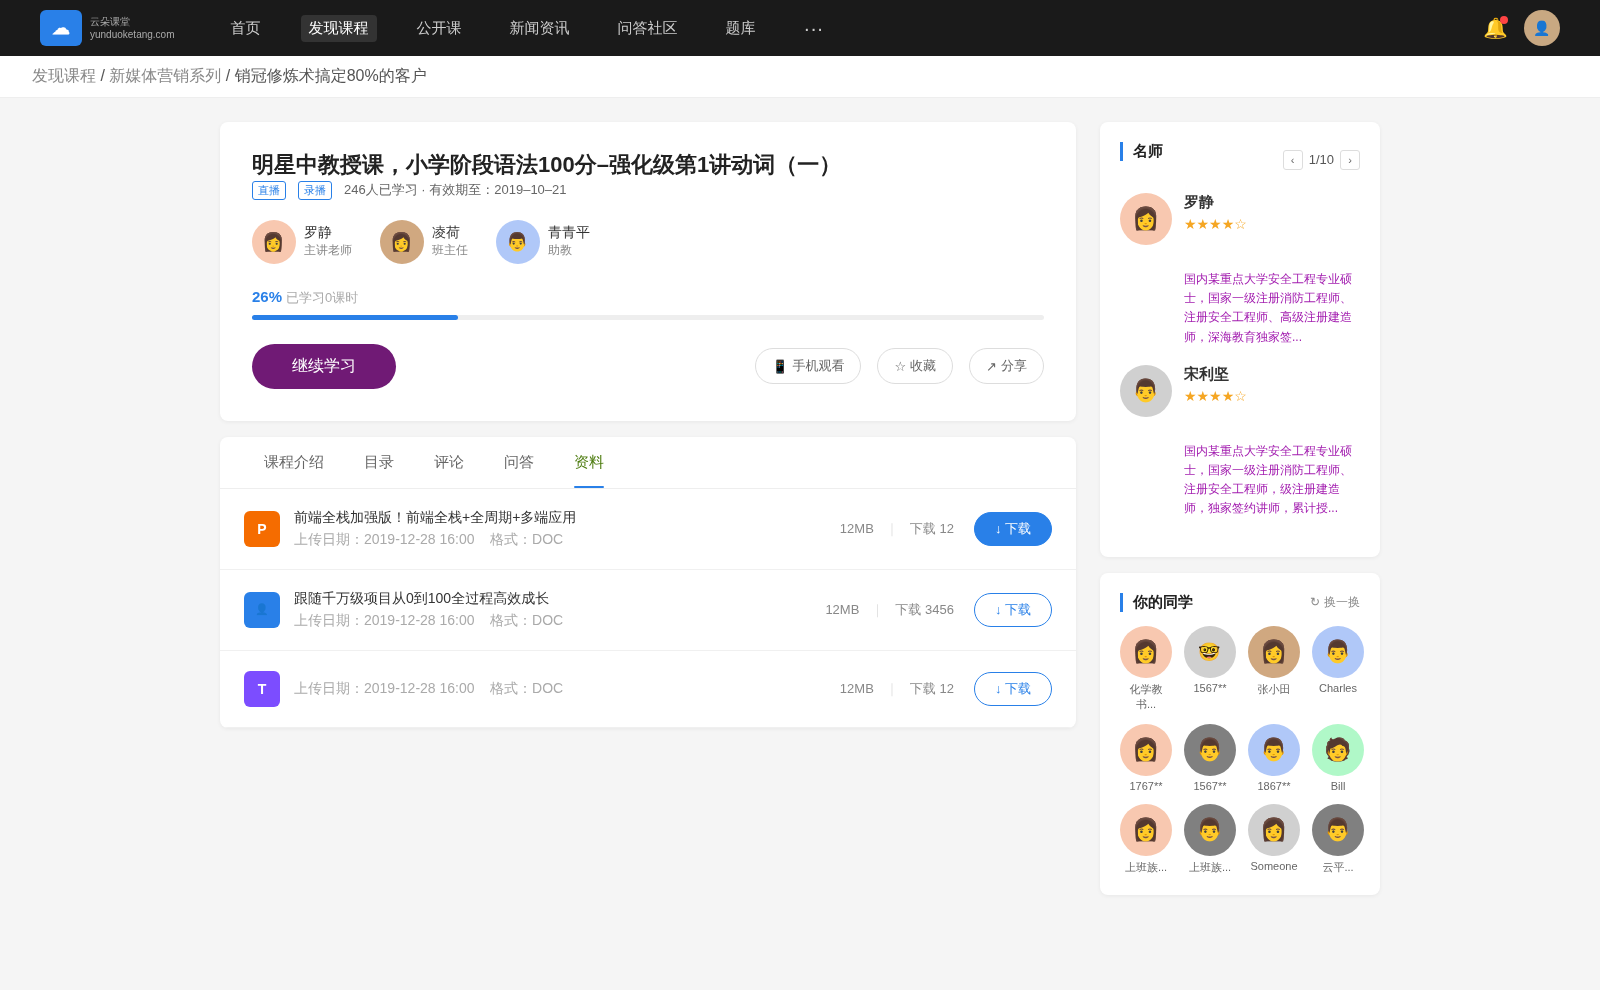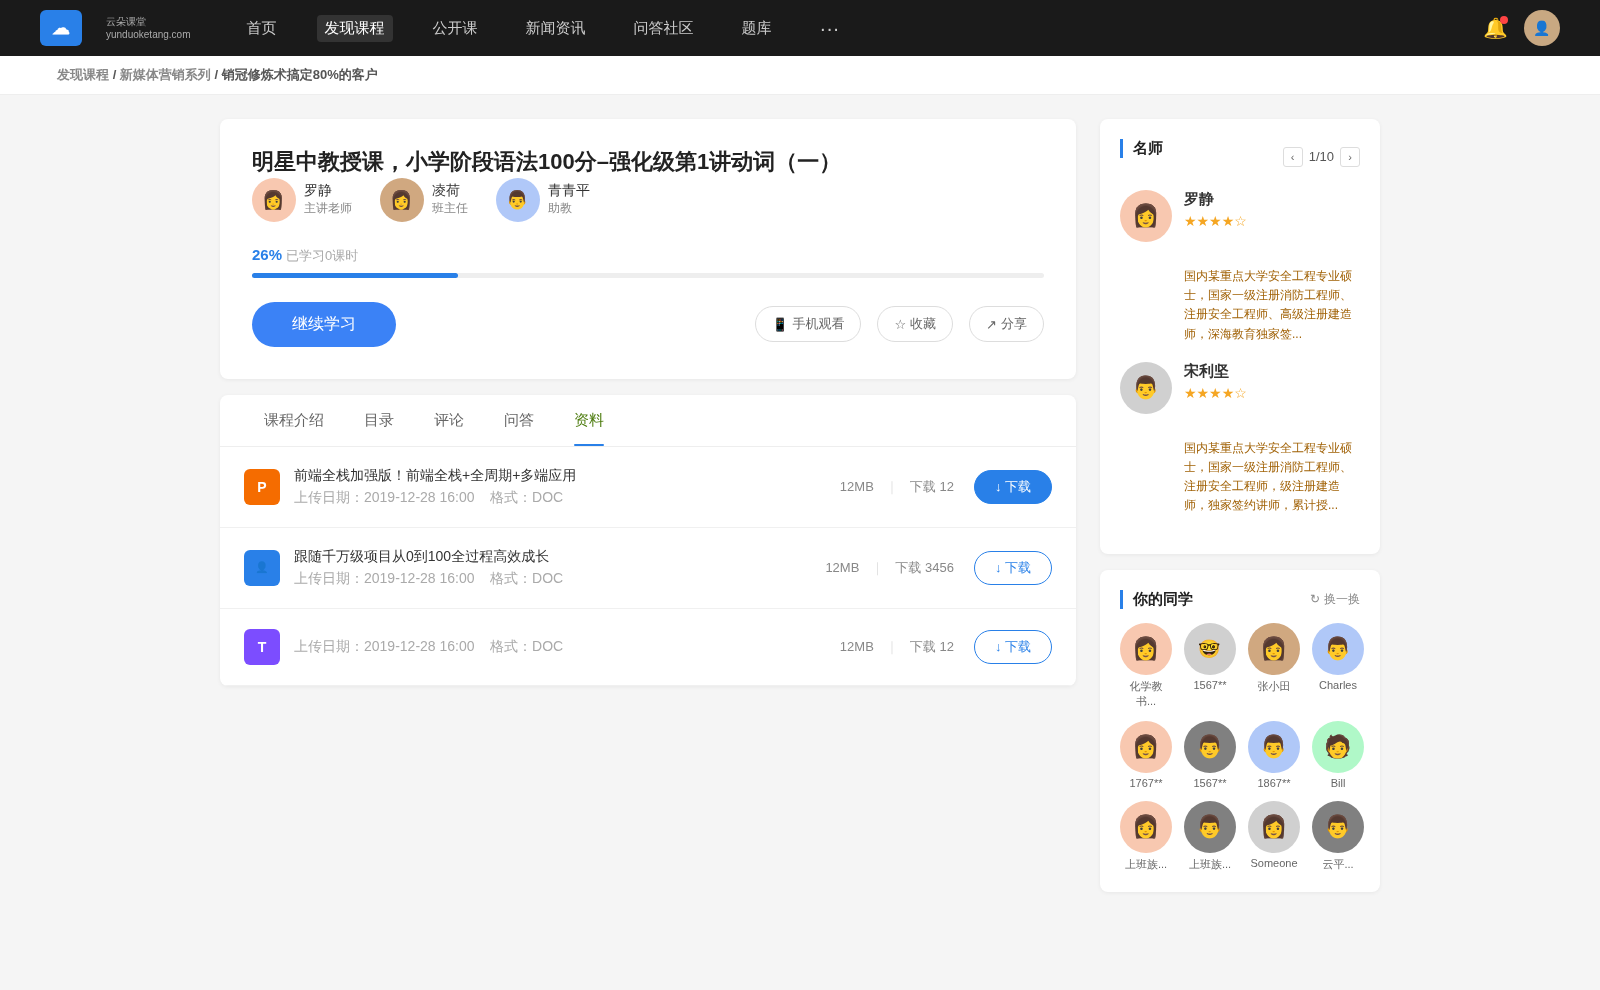--- a/index.html
+++ b/index.html
@@ -12,21 +12,21 @@
     .logo-text { color: #aaa; font-size: 11px; line-height: 1.2; }
     .nav-item { color: #ccc; font-size: 15px; cursor: pointer; padding: 4px 8px; border-radius: 4px; }
     .nav-item.active { color: white; background: #333; }
     .nav-dots { color: #ccc; font-size: 20px; cursor: pointer; }
     .nav-right { margin-left: auto; display: flex; align-items: center; gap: 16px; }
     .nav-bell { color: white; font-size: 20px; position: relative; cursor: pointer; }
     .bell-dot { width: 8px; height: 8px; background: #ff4444; border-radius: 50%; position: absolute; top: 0; right: 0; }
     .nav-avatar { width: 36px; height: 36px; border-radius: 50%; background: #c8a882; overflow: hidden; cursor: pointer; display: flex; align-items: center; justify-content: center; color: white; font-size: 14px; }
 
     
-    .breadcrumb { background: white; padding: 10px 57px; font-size: 13px; color: #888; border-bottom: 1px solid #eee; font-weight: bold; }
+    .breadcrumb { background: white; padding: 10px 32px; font-size: 16px; color: #888; border-bottom: 1px solid #eee; }
     .breadcrumb a { color: #888; text-decoration: none; }
     .breadcrumb span { color: #555; }
 
     
     .main-container { max-width: 1200px; margin: 0 auto; padding: 24px 20px; display: flex; gap: 24px; }
     .left-col { flex: 1; min-width: 0; }
     .right-col { width: 280px; flex-shrink: 0; }
 
     
     .course-card { background: white; border-radius: 8px; padding: 28px 32px 32px; margin-bottom: 16px; box-shadow: 0 1px 4px rgba(0,0,0,0.06); }
@@ -40,21 +40,21 @@
     .teacher-avatar { width: 44px; height: 44px; border-radius: 50%; background: #ddd; overflow: hidden; display: flex; align-items: center; justify-content: center; font-size: 18px; }
     .teacher-info { }
     .teacher-name { font-size: 14px; color: #333; font-weight: 500; }
     .teacher-role { font-size: 12px; color: #888; }
     .progress-section { margin-bottom: 24px; }
     .progress-label { font-size: 15px; color: #2980e8; font-weight: 600; margin-bottom: 2px; }
     .progress-sub { font-size: 13px; color: #aaa; margin-left: 0; }
     .progress-bar-bg { width: 100%; height: 5px; background: #eee; border-radius: 3px; margin-top: 8px; }
     .progress-bar-fill { height: 5px; background: #2980e8; border-radius: 3px; width: 26%; }
     .course-actions { display: flex; align-items: center; gap: 16px; }
-    .btn-continue { background: #3b82f6; color: white; border: none; border-radius: 24px; padding: 12px 40px; font-size: 16px; cursor: pointer; font-weight: 500; }
+    .btn-continue { background: #701a75; color: white; border: none; border-radius: 24px; padding: 12px 40px; font-size: 16px; cursor: pointer; font-weight: 500; }
     .action-btns { margin-left: auto; display: flex; gap: 16px; }
     .action-btn { background: none; border: 1px solid #ddd; border-radius: 20px; padding: 8px 16px; font-size: 13px; color: #666; cursor: pointer; display: flex; align-items: center; gap: 4px; }
 
     
     .tabs-card { background: white; border-radius: 8px; box-shadow: 0 1px 4px rgba(0,0,0,0.06); overflow: hidden; }
     .tabs-nav { display: flex; border-bottom: 1px solid #eee; padding: 0 24px; }
     .tab-item { padding: 16px 20px; font-size: 15px; color: #666; cursor: pointer; position: relative; }
     .tab-item.active { color: #4d7c0f; }
     .tab-item.active::after { content: ''; position: absolute; bottom: 0; left: 20px; right: 20px; height: 2px; background: #2980e8; border-radius: 1px; }
     .tab-content { padding: 0; }
@@ -80,21 +80,21 @@
     .panel-nav { display: flex; align-items: center; gap: 6px; font-size: 13px; color: #888; }
     .panel-nav-btn { background: none; border: 1px solid #ddd; border-radius: 3px; width: 20px; height: 20px; cursor: pointer; display: flex; align-items: center; justify-content: center; font-size: 11px; color: #666; }
     .panel-page { font-size: 13px; color: #555; }
 
     
     .teacher-panel-item { display: flex; gap: 12px; margin-bottom: 18px; }
     .teacher-panel-avatar { width: 52px; height: 52px; border-radius: 50%; background: #ddd; flex-shrink: 0; display: flex; align-items: center; justify-content: center; font-size: 22px; overflow: hidden; }
     .teacher-panel-info { flex: 1; }
     .teacher-panel-name { font-size: 15px; font-weight: 600; color: #333; margin-bottom: 4px; }
     .stars { color: #f5a623; font-size: 14px; margin-bottom: 6px; }
-    .teacher-panel-desc { font-size: 12px; color: #a16207; line-height: 1.6; margin-top: 38px; }
+    .teacher-panel-desc { font-size: 12px; color: #a21caf; line-height: 1.6; margin-top: 38px; }
 
     
     .classmates-header { display: flex; align-items: center; justify-content: space-between; margin-bottom: 14px; }
     .refresh-btn { background: none; border: none; color: #888; cursor: pointer; font-size: 12px; display: flex; align-items: center; gap: 4px; }
     .classmates-grid { display: grid; grid-template-columns: repeat(4, 1fr); gap: 12px; }
     .classmate-item { display: flex; flex-direction: column; align-items: center; gap: 4px; }
     .classmate-avatar { width: 52px; height: 52px; border-radius: 50%; background: #ddd; display: flex; align-items: center; justify-content: center; font-size: 22px; overflow: hidden; }
     .classmate-name { font-size: 11px; color: #666; text-align: center; }
 
     
@@ -104,21 +104,21 @@
     .av-gray { background: #d0d0d0; }
     .av-brown { background: #d0a880; }
     .av-dark { background: #808080; }
   </style>
 </head>
 <body>
 
 <nav class="navbar">
   <div class="logo-area">
     <div class="logo-cloud">☁</div>
-    <div class="logo-text" style="white-space:pre-line;font-size:10px;color:#aaa;line-height:1.3;margin-left:16px;">云朵课堂
+    <div class="logo-text" style="white-space:pre-line;font-size:10px;color:#aaa;line-height:1.3;">云朵课堂
 yunduoketang.com</div>
   </div>
   <div class="nav-item">首页</div>
   <div class="nav-item active">发现课程</div>
   <div class="nav-item">公开课</div>
   <div class="nav-item">新闻资讯</div>
   <div class="nav-item">问答社区</div>
   <div class="nav-item">题库</div>
   <div class="nav-dots nav-item">···</div>
   <div class="nav-right">
@@ -137,20 +137,25 @@
   <span> / </span>
   <span>销冠修炼术搞定80%的客户</span>
 </div>
 
 <div class="main-container">
 
   <div class="left-col">
 
     <div class="course-card">
       <div class="course-title">明星中教授课，小学阶段语法100分–强化级第1讲动词（一）</div>
+      <div class="course-meta">
+        <span class="badge live">直播</span>
+        <span class="badge record">录播</span>
+        <span>246人已学习 · 有效期至：2019–10–21</span>
+      </div>
       <div class="teachers-row">
         <div class="teacher-item">
           <div class="teacher-avatar av-pink">👩</div>
           <div class="teacher-info">
             <div class="teacher-name">罗静</div>
             <div class="teacher-role">主讲老师</div>
           </div>
         </div>
         <div class="teacher-item">
           <div class="teacher-avatar av-brown">👩</div>

